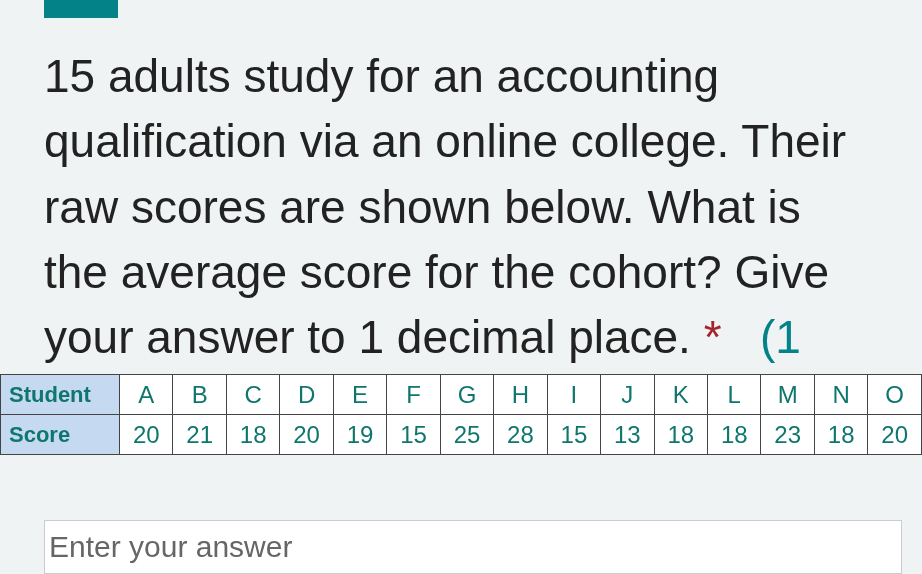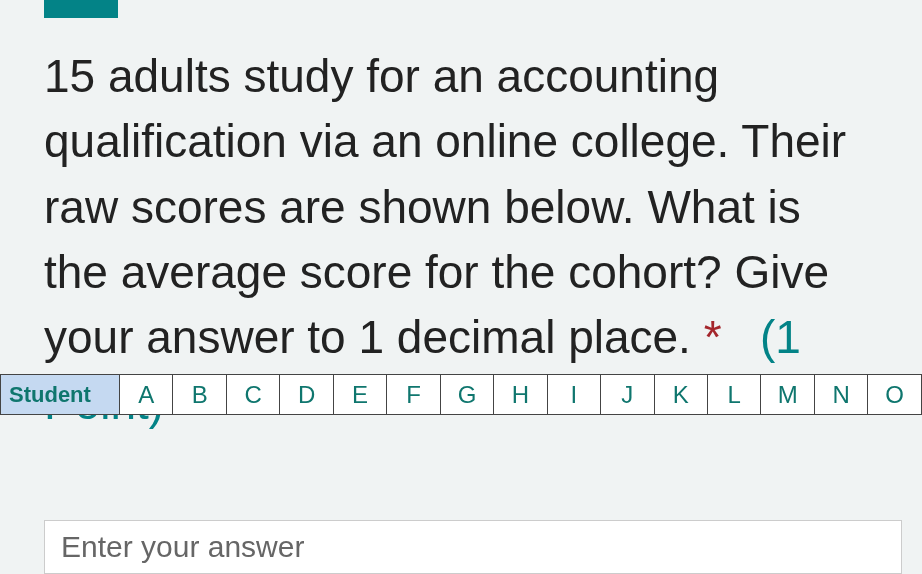--- a/index.html
+++ b/index.html
@@ -71,21 +71,21 @@
     .answer-input {
       position: absolute;
       top: 520px;
       left: 44px;
       width: 858px;
       height: 54px;
       border: 1px solid #ccc;
       background: #fff;
       font-size: 30px;
       color: #555;
-      padding: 10px 16px;
+      padding: 10px 4px;
       font-family: 'Segoe UI', Arial, sans-serif;
       outline: none;
     }
     .answer-input::placeholder {
       color: #666;
     }
   </style>
 </head>
 <body>
 
@@ -111,16 +111,34 @@
     <td class="student-cell">G</td>
     <td class="student-cell">H</td>
     <td class="student-cell">I</td>
     <td class="student-cell">J</td>
     <td class="student-cell">K</td>
     <td class="student-cell">L</td>
     <td class="student-cell">M</td>
     <td class="student-cell">N</td>
     <td class="student-cell">O</td>
   </tr>
+  <tr>
+    <td class="row-header">Score</td>
+    <td class="student-cell">20</td>
+    <td class="student-cell">21</td>
+    <td class="student-cell">18</td>
+    <td class="student-cell">20</td>
+    <td class="student-cell">19</td>
+    <td class="student-cell">15</td>
+    <td class="student-cell">25</td>
+    <td class="student-cell">28</td>
+    <td class="student-cell">15</td>
+    <td class="student-cell">13</td>
+    <td class="student-cell">18</td>
+    <td class="student-cell">18</td>
+    <td class="student-cell">23</td>
+    <td class="student-cell">18</td>
+    <td class="student-cell">20</td>
+  </tr>
 </tbody>
   </table>
 
 <input type="text" class="answer-input" placeholder="Enter your answer" style="">
 
 </body></html>

